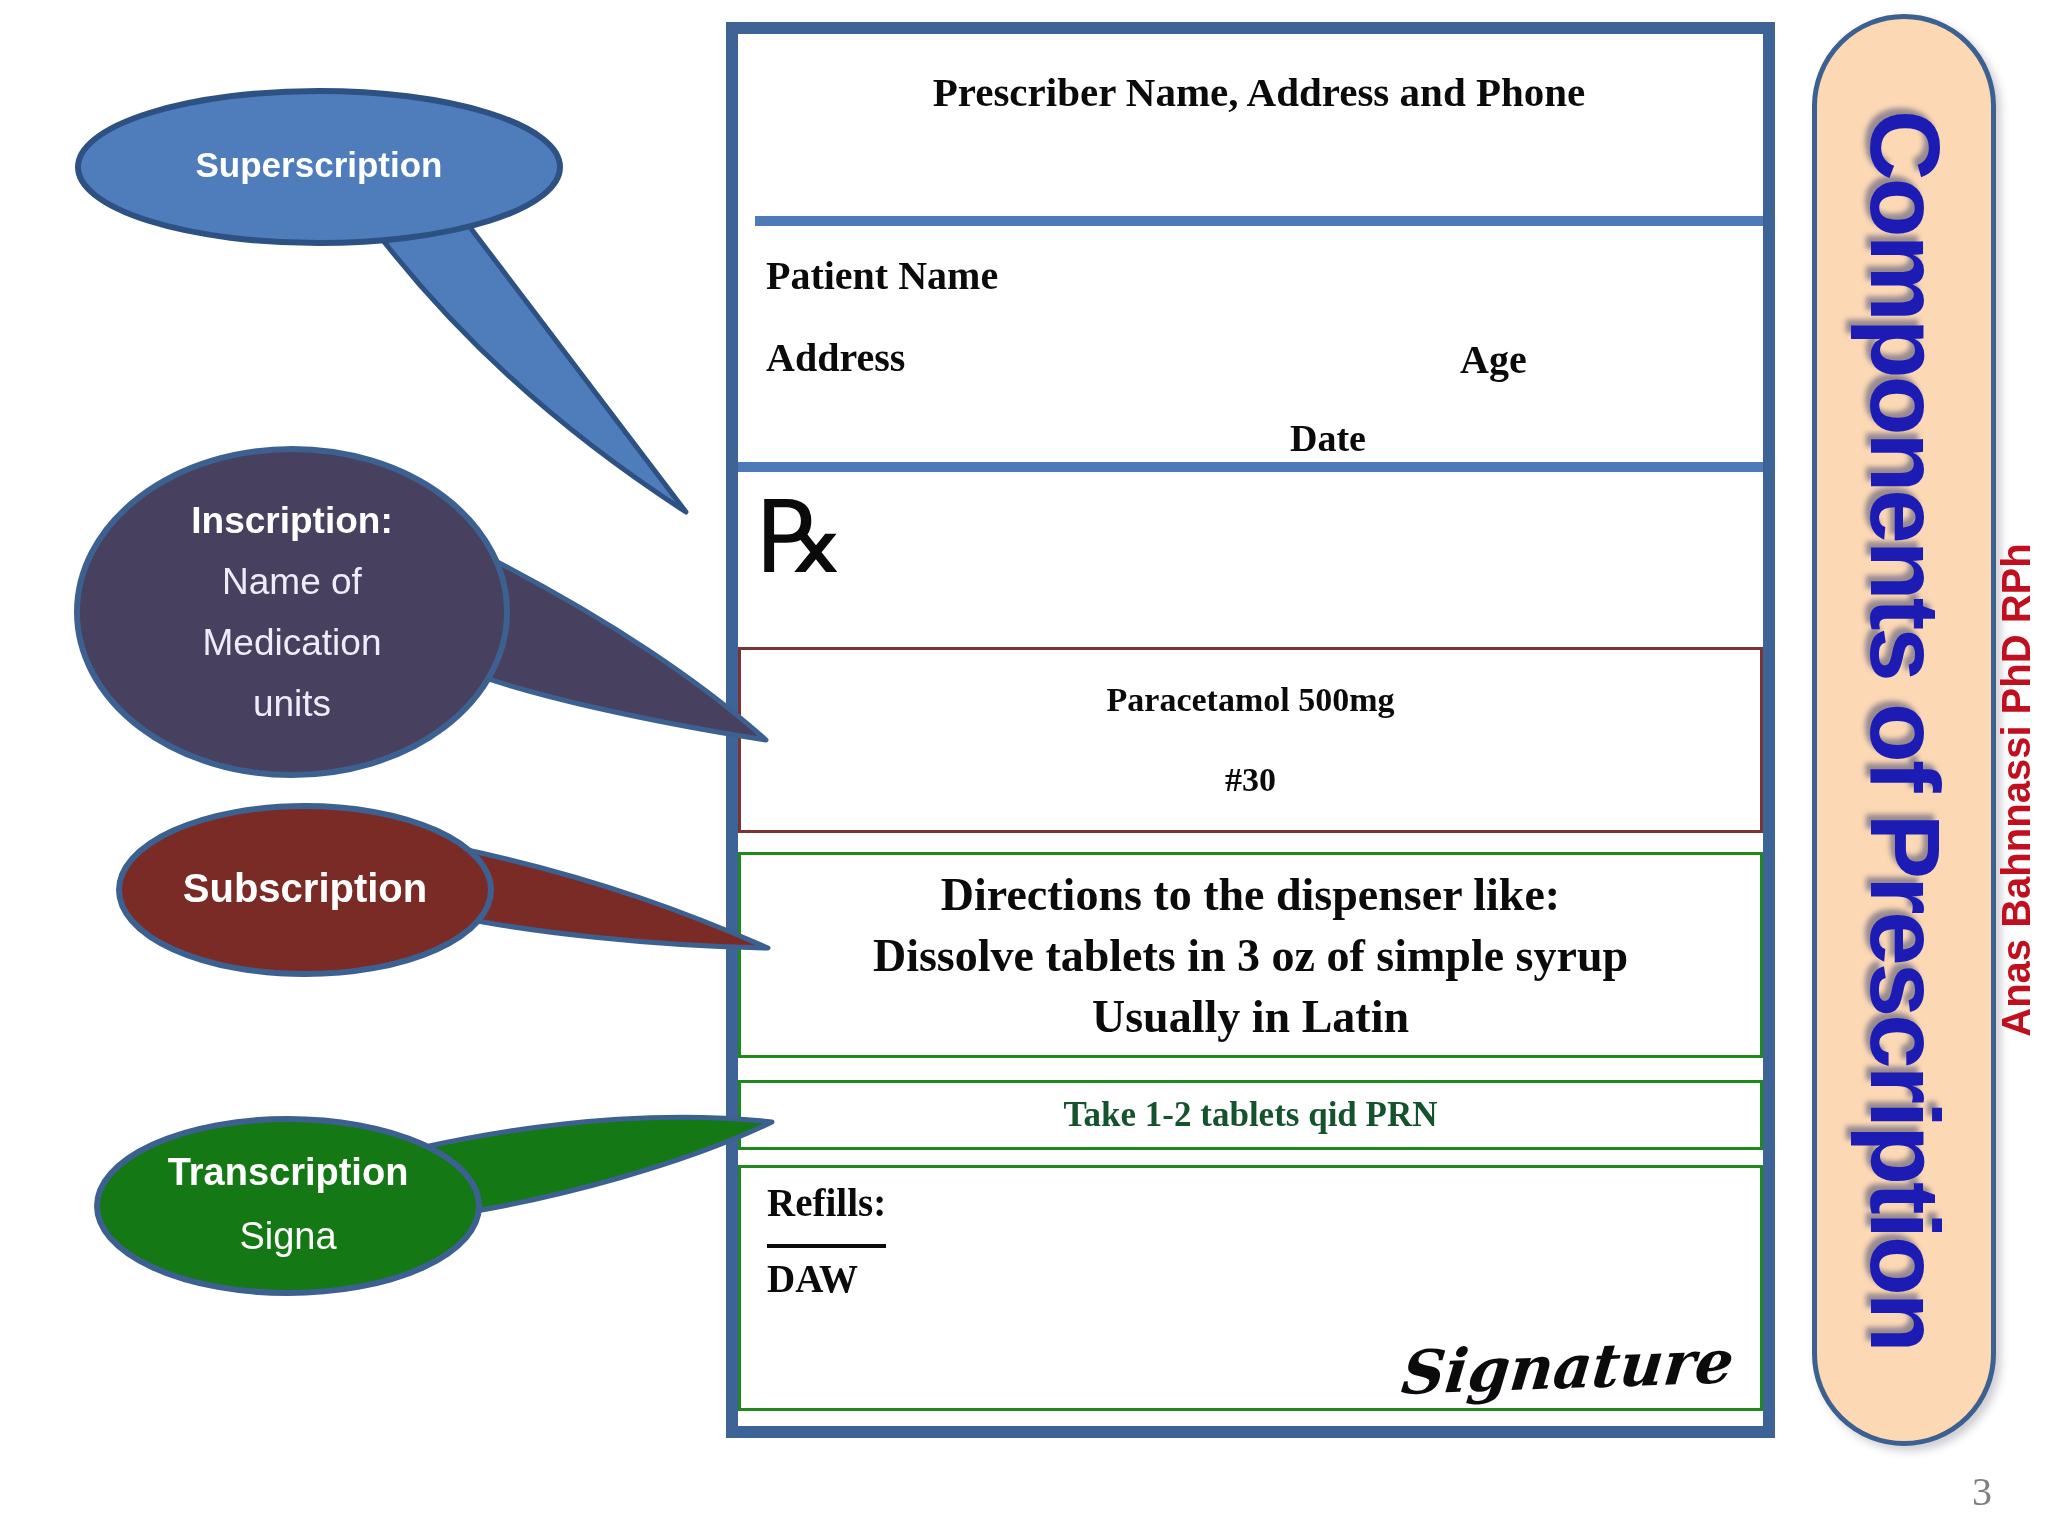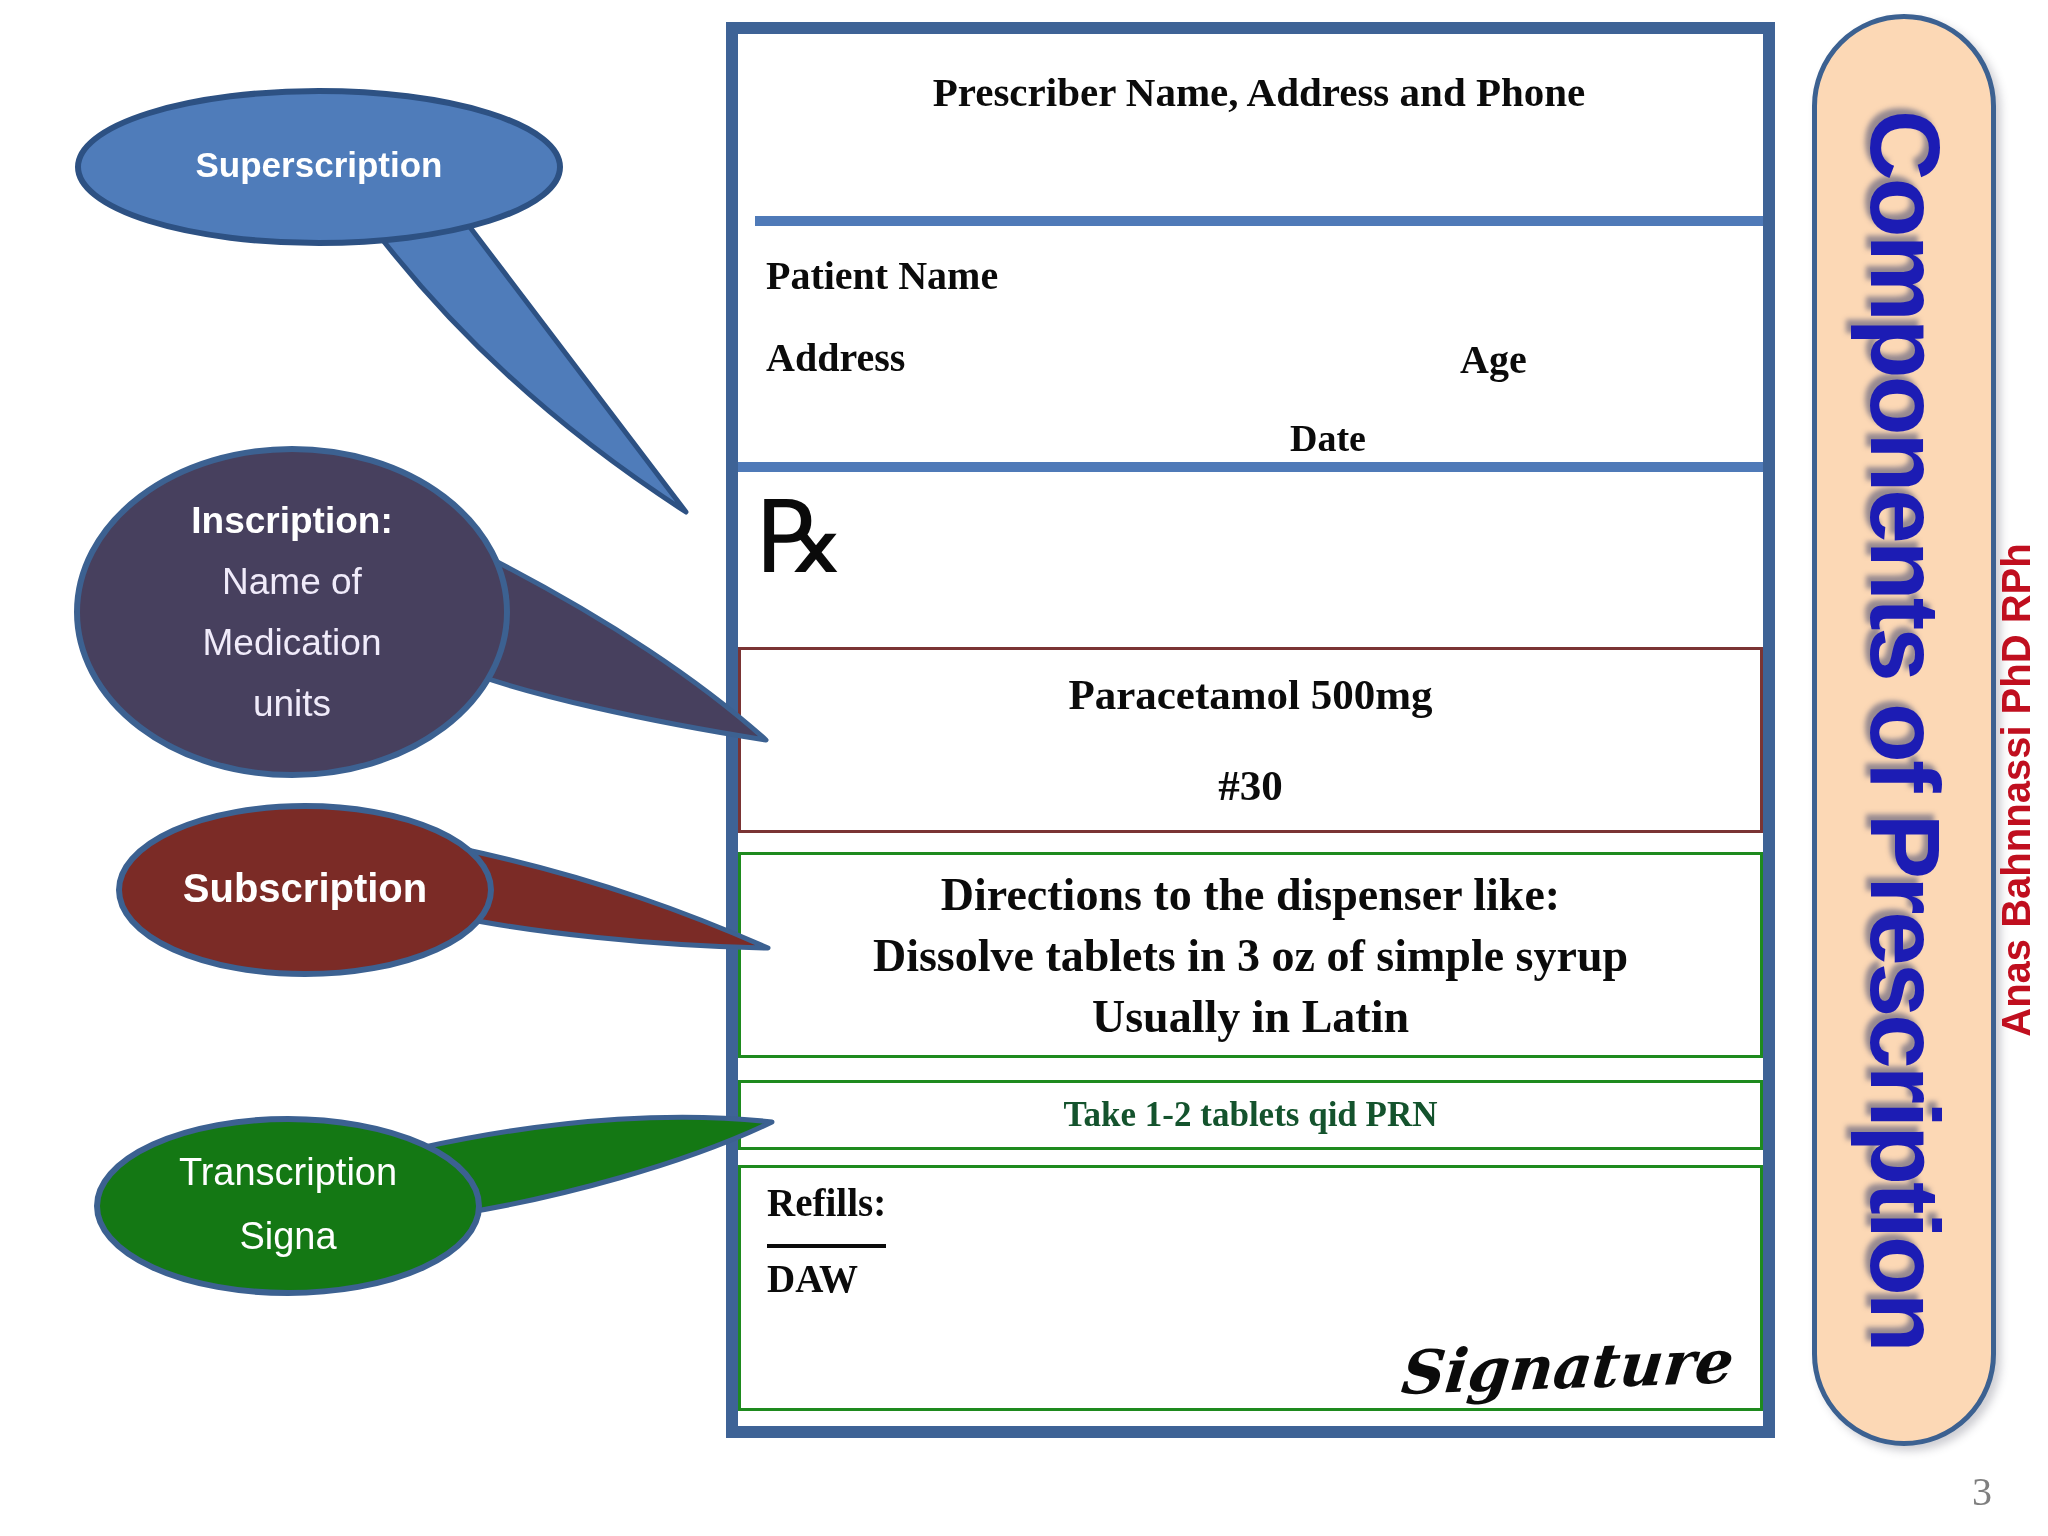--- a/index.html
+++ b/index.html
@@ -15,21 +15,21 @@
   .sec-patient{top:206px;height:232px;border-bottom:10px solid #4f7ab8;}
   .sec-patient div{position:absolute;font-size:40px;font-weight:bold;color:#0b0b0b;}
   .pt-name{left:28px;top:12px;}
   .pt-addr{left:28px;top:94px;}
   .pt-age{left:722px;top:96px;}
   .pt-date{left:552px;top:176px;font-size:38px !important;}
   .sec-rx{top:448px;height:165px;}
   .rx-glyph{position:absolute;left:18px;top:6px;font-size:100px;line-height:1;
             font-family:"DejaVu Sans","DejaVu Serif",sans-serif;color:#0a0a0a;}
   .box-inscription{top:613px;height:186px;border:3px solid #7a3434;display:flex;flex-direction:column;
-                   justify-content:center;align-items:center;gap:42px;font-size:43px;font-weight:bold;color:#0b0b0b;}
+                   justify-content:center;align-items:center;gap:42px;font-size:34px;font-weight:bold;color:#0b0b0b;}
   .box-directions{top:818px;height:206px;border:3px solid #1e8a1e;display:flex;flex-direction:column;
                   justify-content:center;align-items:center;font-size:46px;line-height:61px;
                   font-weight:bold;color:#0b0b0b;}
   .box-signa{top:1046px;height:70px;border:3px solid #1e8a1e;display:flex;align-items:center;
              justify-content:center;font-size:35px;font-weight:bold;color:#14532d;}
   .box-bottom{top:1131px;height:246px;border:3px solid #1e8a1e;}
   .refills{position:absolute;left:26px;top:12px;font-size:39px;font-weight:bold;color:#0b0b0b;
            border-bottom:4px solid #0b0b0b;padding-bottom:19px;}
   .daw{position:absolute;left:26px;top:88px;font-size:39px;font-weight:bold;color:#0b0b0b;}
   .signature{position:absolute;right:26px;bottom:6px;font-size:60px;font-style:italic;font-weight:bold;
@@ -37,21 +37,21 @@
 
   
   .callout-layer{position:absolute;left:0;top:0;width:2048px;height:1536px;z-index:5;pointer-events:none;}
   .co{position:absolute;transform:translate(-50%,-50%);color:#ffffff;text-align:center;z-index:6;
       font-family:"Liberation Sans",sans-serif;white-space:nowrap;}
   .co-sup{left:319px;top:165px;font-size:35px;font-weight:bold;}
   .co-ins{left:292px;top:612px;font-size:37px;line-height:61px;color:#f0ebfa;}
   .co-ins .b{font-weight:bold;color:#ffffff;}
   .co-sub{left:305px;top:888px;font-size:40px;font-weight:bold;}
   .co-tra{left:288px;top:1204px;font-size:38px;line-height:64px;}
-  .co-tra .b{font-weight:normal;}
+  .co-tra .b{font-weight:bold;}
 
   
   .banner{position:absolute;left:1812px;top:14px;width:184px;height:1432px;background:#fcd8b5;
           border:5px solid #3c6191;border-radius:95px;box-sizing:border-box;z-index:2;
           box-shadow:5px 5px 9px rgba(60,60,80,0.25);}
   .banner-title{position:absolute;inset:0;display:flex;align-items:center;justify-content:center;
                 writing-mode:vertical-rl;font-family:"Liberation Sans",sans-serif;font-weight:bold;
                 font-size:98px;letter-spacing:-3px;color:#1c1cb4;white-space:nowrap;
                 text-shadow:-6px 5px 5px rgba(95,95,125,0.65);}
   .author{position:absolute;left:2016px;top:790px;transform:translate(-50%,-50%) rotate(-90deg);

